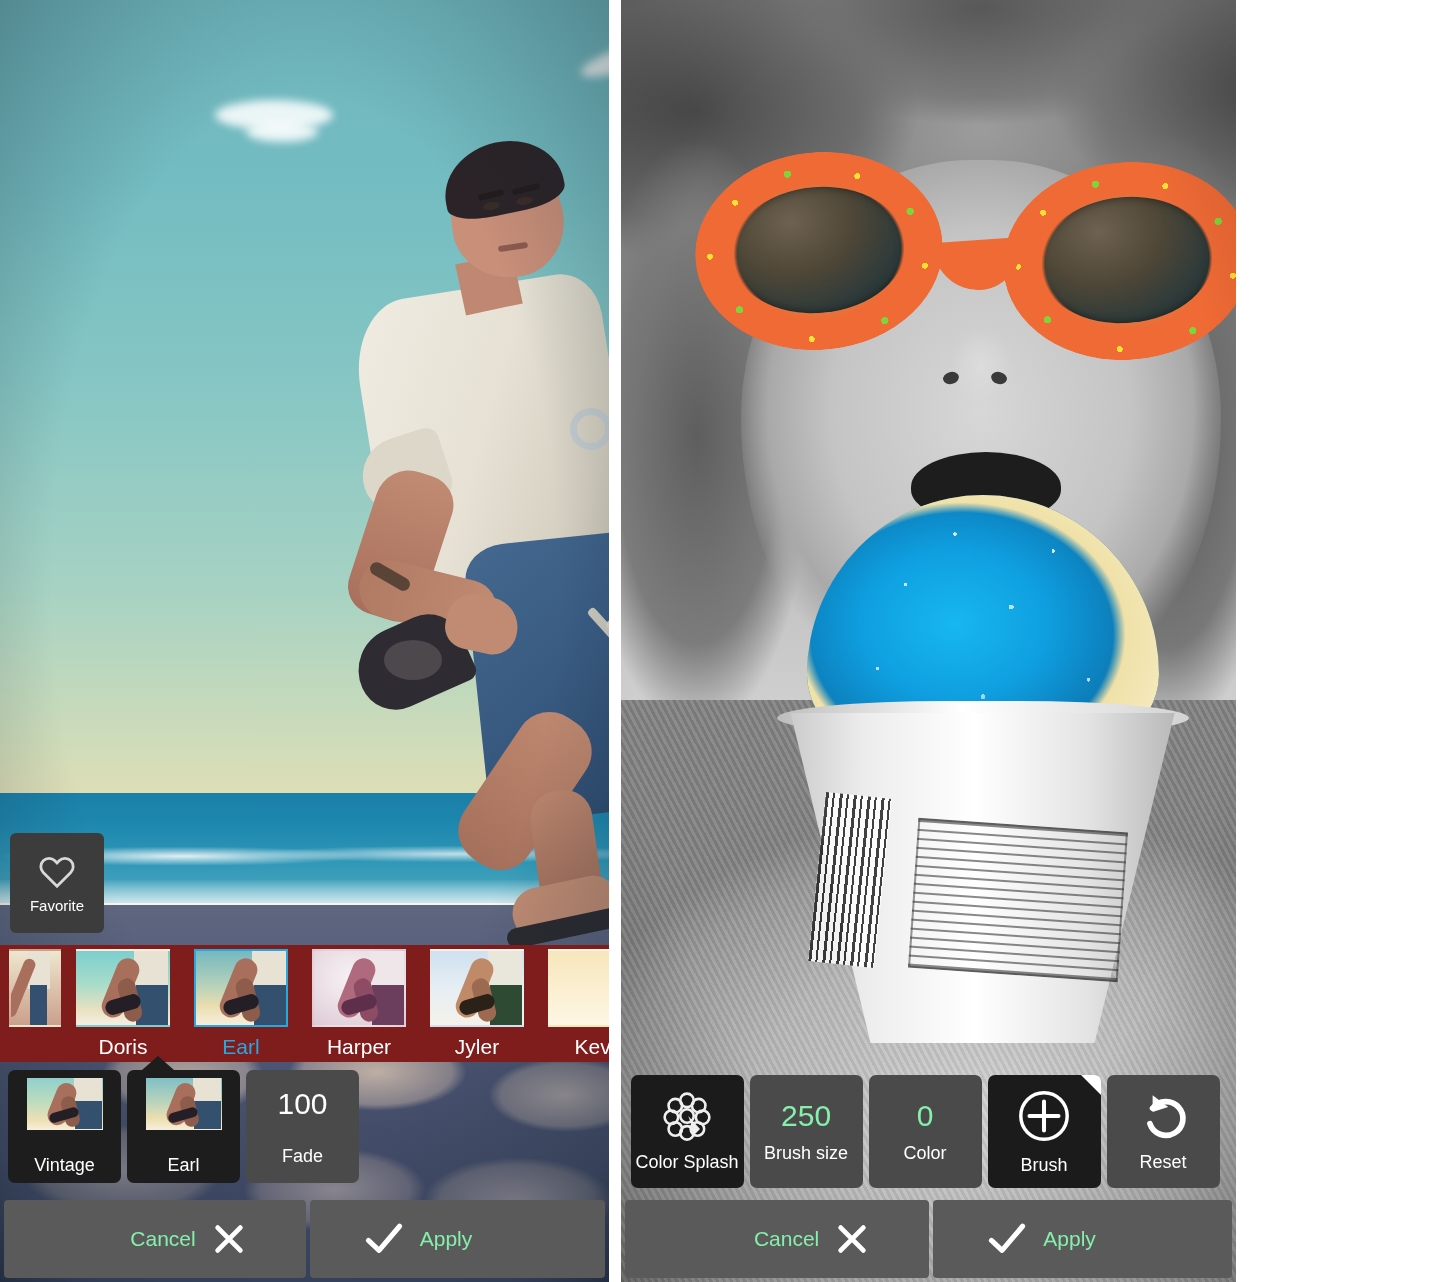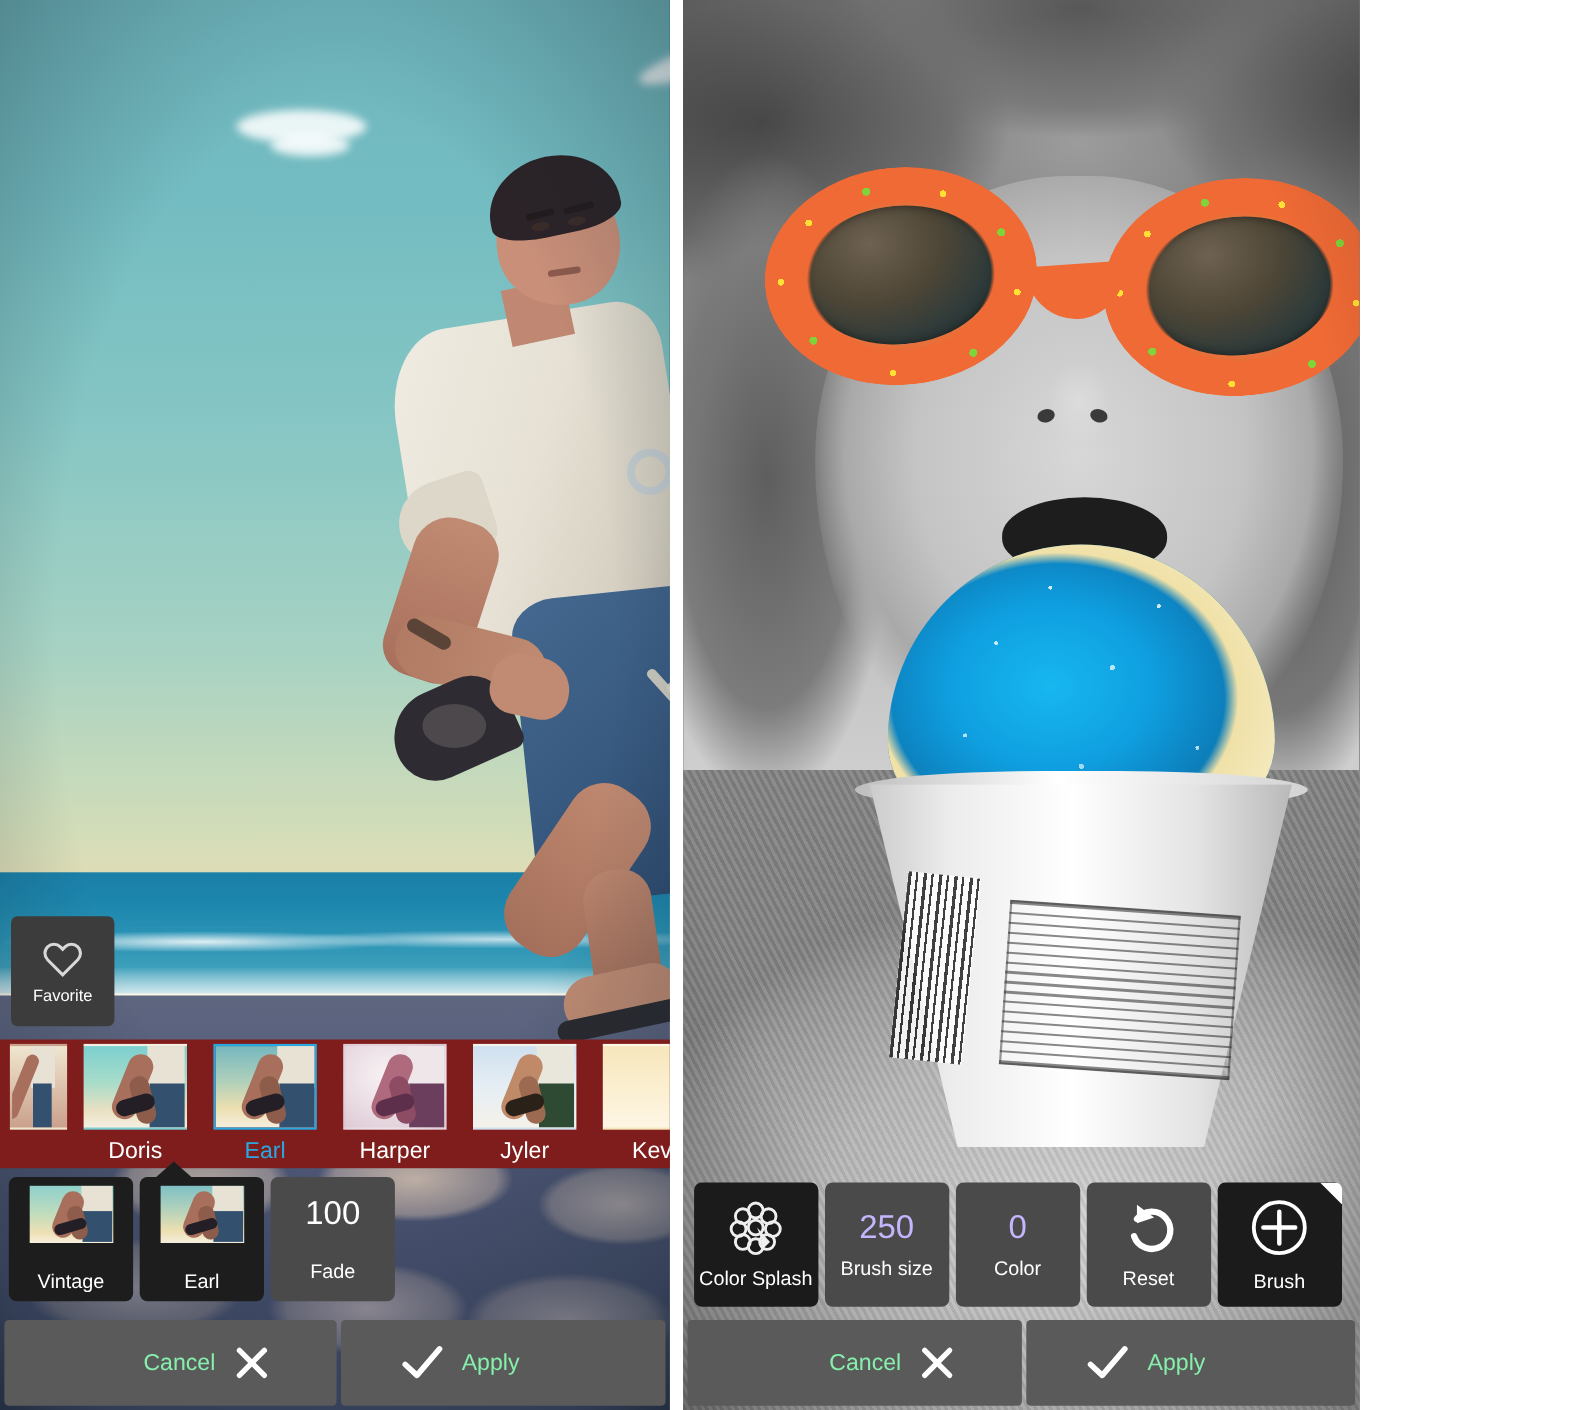--- a/index.html
+++ b/index.html
@@ -282,21 +282,21 @@
   }
 
   
   .tool-row { position:absolute; left:10px; bottom:94px; display:flex; gap:6px; z-index:4; }
   .tool-btn {
     width:113px; height:113px; background:#4a4a4a; border-radius:7px; position:relative;
     display:flex; flex-direction:column; align-items:center; justify-content:center; gap:10px;
   }
   .tool-btn.dark { background:#1b1b1b; }
   .tool-label { color:#fff; font-size:18px; }
-  .tool-value { color:#c4b5fd; font-size:30px; }
+  .tool-value { color:#86efac; font-size:30px; }
   .corner-tri {
     position:absolute; right:0; top:0; width:0; height:0;
     border-top:20px solid #ffffff; border-left:20px solid transparent;
     border-top-right-radius:6px;
   }
   .flower-svg { width:52px; height:52px; }
   .plus-svg { width:58px; height:58px; }
   .undo-svg { width:52px; height:52px; }
 </style>
 </head>
@@ -528,36 +528,36 @@
       <div class="tool-btn">
         <span class="tool-value">250</span>
         <span class="tool-label">Brush size</span>
       </div>
 
       <div class="tool-btn">
         <span class="tool-value">0</span>
         <span class="tool-label">Color</span>
       </div>
 
-      <div class="tool-btn">
-        <svg class="undo-svg" viewBox="0 0 40 40">
-          <path d="M12 14 A13 13 0 1 1 10 26" fill="none" stroke="#fff" stroke-width="4.4" stroke-linecap="round"></path>
-          <path d="M12 4 L12 17 L24 13 Z" fill="#fff"></path>
-        </svg>
-        <span class="tool-label">Reset</span>
-      </div>
-
       <div class="tool-btn dark">
         <div class="corner-tri"></div>
         <svg class="plus-svg" viewBox="0 0 40 40">
           <circle cx="20" cy="20" r="16" fill="none" stroke="#fff" stroke-width="2.4"></circle>
           <path d="M20 10 V30 M10 20 H30" stroke="#fff" stroke-width="2.8" stroke-linecap="round"></path>
         </svg>
         <span class="tool-label">Brush</span>
       </div>
+
+      <div class="tool-btn">
+        <svg class="undo-svg" viewBox="0 0 40 40">
+          <path d="M12 14 A13 13 0 1 1 10 26" fill="none" stroke="#fff" stroke-width="4.4" stroke-linecap="round"></path>
+          <path d="M12 4 L12 17 L24 13 Z" fill="#fff"></path>
+        </svg>
+        <span class="tool-label">Reset</span>
+      </div>
     </div>
 
     <div class="action-bar">
       <div class="act-btn act-cancel">
         <span>Cancel</span>
         <svg class="ico-x" viewBox="0 0 24 24">
           <path d="M4 4 20 20 M20 4 4 20" stroke="#fff" stroke-width="3.4" stroke-linecap="round"></path>
         </svg>
       </div>
       <div class="act-btn act-apply">

